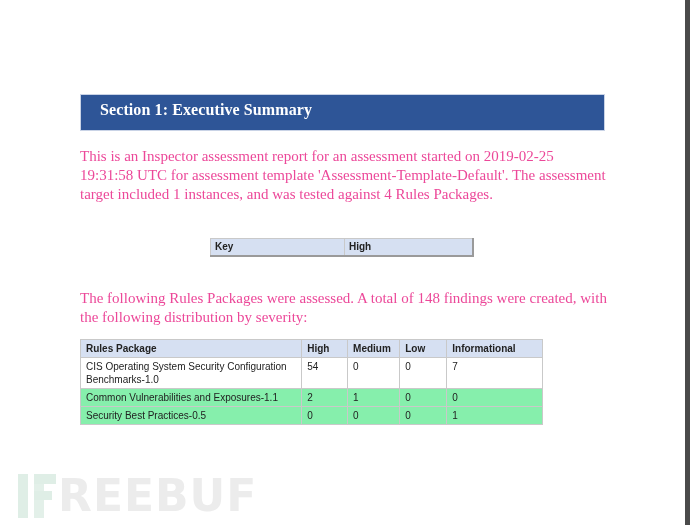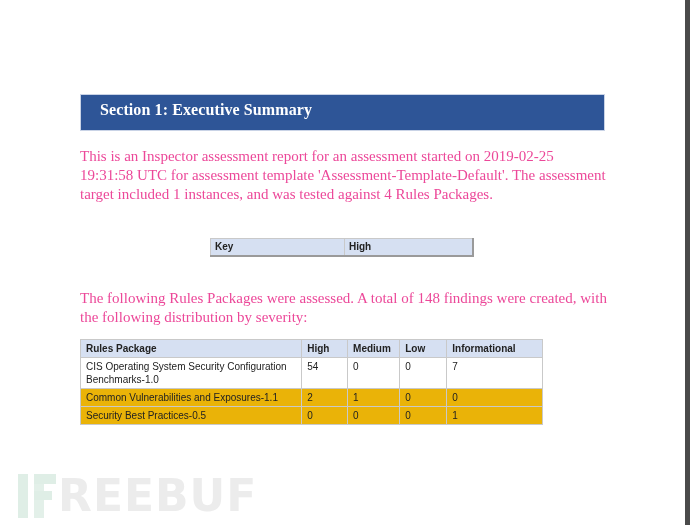--- a/index.html
+++ b/index.html
@@ -22,21 +22,21 @@
     font-family: "Liberation Serif", serif; font-size: 15px; line-height: 19px;
   }
   table { border-collapse: collapse; position: absolute; font-family: "Liberation Sans", sans-serif; font-size: 10px; color: #222; }
   th { background: #d6e0f2; font-weight: bold; text-align: left; margin-left: 28px; }
   td, th { border: 1px solid #c9c9c9; padding: 1px 4px; vertical-align: top; }
   .tags-table { left: 210px; top: 238px; width: 264px; }
   .tags-table td, .tags-table th { height: 14px; line-height: 14px; }
   .tags-table { border-right: 2px solid #9a9a9a; border-bottom: 2px solid #9a9a9a; }
   .rules-table { left: 80px; top: 339px; width: 463px; }
   .rules-table th, .rules-table td { line-height: 13px; padding: 2px 5px; }
-  .rules-table tr.alt td { background: #eab308; }
+  .rules-table tr.alt td { background: #86efac; }
   .c0 { width: 247px; } .c1 { width: 38px; } .c2 { width: 42px; } .c3 { width: 40px; } .c4 { width: 90px; }
   .watermark {
     position: absolute; left: 18px; top: 474px; height: 44px; display: flex; align-items: flex-end;
   }
   .wm-bar { width: 10px; height: 44px; background: #dfeee6; margin-right: 6px; }
   .wm-f { position: relative; width: 22px; height: 44px; margin-right: 2px; }
   .wm-f .top { position: absolute; left: 0; top: 0; width: 22px; height: 10px; background: #dfeee6; }
   .wm-f .mid { position: absolute; left: 0; top: 17px; width: 18px; height: 9px; background: #dfeee6; }
   .wm-f .stem { position: absolute; left: 0; top: 0; width: 10px; height: 44px; background: #e3f0e9; }
   .wm-text {

